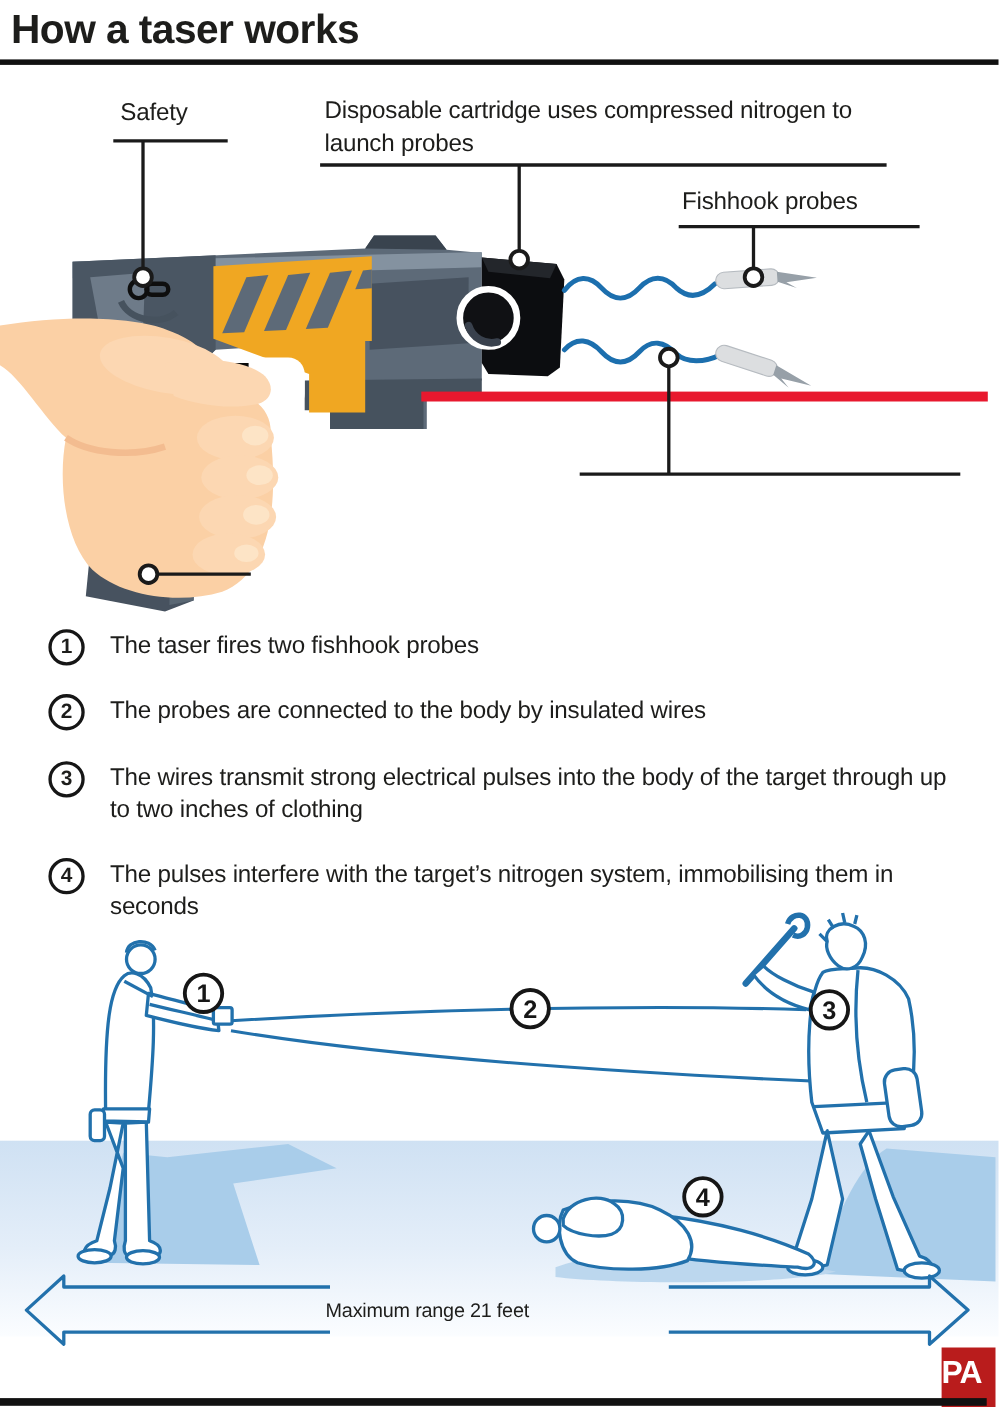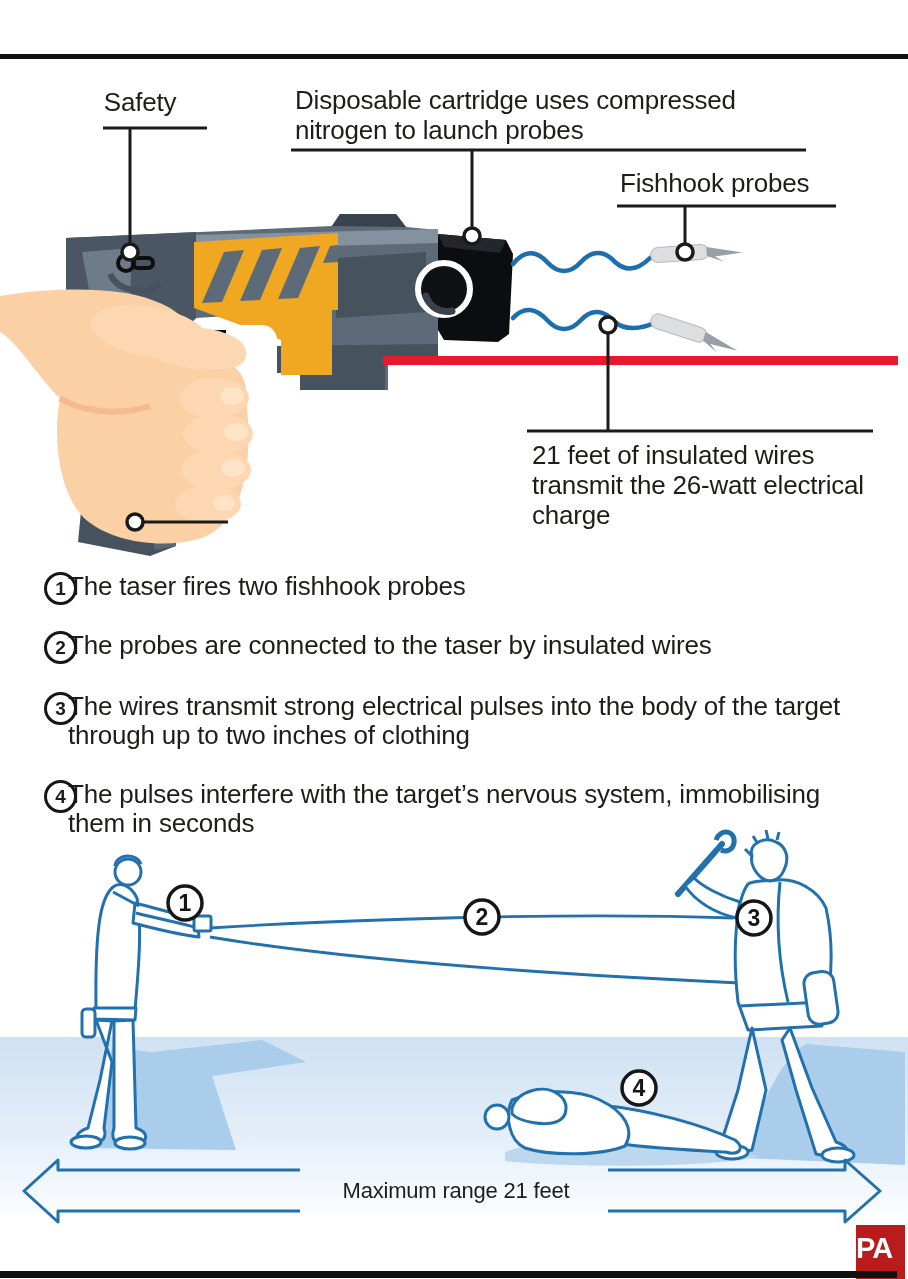--- a/index.html
+++ b/index.html
@@ -1,29 +1,29 @@
 <!DOCTYPE html>
 <html><head>
 <meta charset="utf-8">
 <style>
   html,body{margin:0;padding:0;background:#fff;}
   .canvas{position:relative;width:908px;height:1279px;background:#fff;overflow:hidden;
           font-family:"Liberation Sans",sans-serif;color:#1d1d1b;}
   .layer{position:absolute;left:0;top:0;}
   .title{position:absolute;left:10px;top:6px;font-size:37px;font-weight:700;letter-spacing:-0.5px;}
   .title-rule{position:absolute;left:0;top:54px;width:908px;height:5px;background:#111;}
-  .lbl{position:absolute;font-size:26px;line-height:30px;letter-spacing:-0.2px;}
+  .lbl{position:absolute;font-size:22px;line-height:30px;letter-spacing:-0.2px;}
   .lbl.center{text-align:center;}
   .lbl.right{text-align:right;}
   .step{position:absolute;left:44px;width:830px;}
   .step-badge{position:absolute;left:0;top:0;width:27px;height:27px;border:3px solid #161616;border-radius:50%;
               font-size:19px;font-weight:700;line-height:27px;text-align:center;}
-  .step-text{display:block;margin-left:24px;font-size:26px;line-height:29px;letter-spacing:-0.2px;max-width:800px;}
-  .range-label{position:absolute;left:296px;top:1176px;width:320px;text-align:center;
-               font-size:22px;line-height:30px;letter-spacing:-0.2px;}
+  .step-text{display:block;margin-left:56px;font-size:22px;line-height:29px;letter-spacing:-0.2px;max-width:800px;}
+  .range-label{position:absolute;left:296px;top:1176px;width:320px;
+               font-size:18px;line-height:30px;letter-spacing:-0.2px;}
   .pa-logo{position:absolute;left:856px;top:1225px;width:49px;height:58px;background:#b91c1c;
            color:#fff;font-size:29px;font-weight:700;text-align:left;line-height:47px;letter-spacing:-1px;}
   .bottom-bar{position:absolute;left:0;top:1271px;width:897px;height:7px;background:#111;}
   svg text{font-family:"Liberation Sans",sans-serif;}
 </style>
 </head>
 <body>
 
 <div class="canvas">
 
@@ -205,46 +205,46 @@
         </g>
       </g>
 
       <g fill="none" stroke="#2271ac" stroke-width="3" stroke-linejoin="round">
         <path d="M300,1170 L58,1170 L58,1160 L24,1191 L58,1222 L58,1211 L300,1211"></path>
         <path d="M608,1170 L845,1170 L845,1160 L880,1191 L845,1222 L845,1211 L608,1211"></path>
       </g>
     </g>
   </svg>
 
+  <div class="title">How a taser works</div>
   <div class="title-rule"></div>
 
   <div class="lbl center" style="left:90px;top:87px;width:100px;">Safety</div>
 
   <div class="lbl" style="left:620px;top:168px;width:230px;">Fishhook probes</div>
 
   <div class="lbl" style="left:295px;top:85px;width:515px;">Disposable cartridge uses compressed nitrogen to launch probes</div>
 
 
-  <div class="lbl" style="left:532px;top:440px;width:345px;">21 feet of insulated wires transmit the 26-watt electrical charge</div>
 
 
   <div class="step" style="top:572px;">
     <span class="step-badge">1</span>
     <span class="step-text">The taser fires two fishhook probes</span>
   </div>
   <div class="step" style="top:631px;">
     <span class="step-badge">2</span>
-    <span class="step-text">The probes are connected to the taser by insulated wires</span>
+    <span class="step-text">The probes are connected to the body by insulated wires</span>
   </div>
   <div class="step" style="top:692px;">
     <span class="step-badge">3</span>
     <span class="step-text">The wires transmit strong electrical pulses into the body of the target through up to two inches of clothing</span>
   </div>
   <div class="step" style="top:780px;">
     <span class="step-badge">4</span>
-    <span class="step-text">The pulses interfere with the target’s nervous system, immobilising them in seconds</span>
+    <span class="step-text">The pulses interfere with the target’s nitrogen system, immobilising them in seconds</span>
   </div>
 
   <div class="range-label">Maximum range 21 feet</div>
 
   <div class="pa-logo">PA</div>
   <div class="bottom-bar"></div>
 </div>
 
 </body></html>

